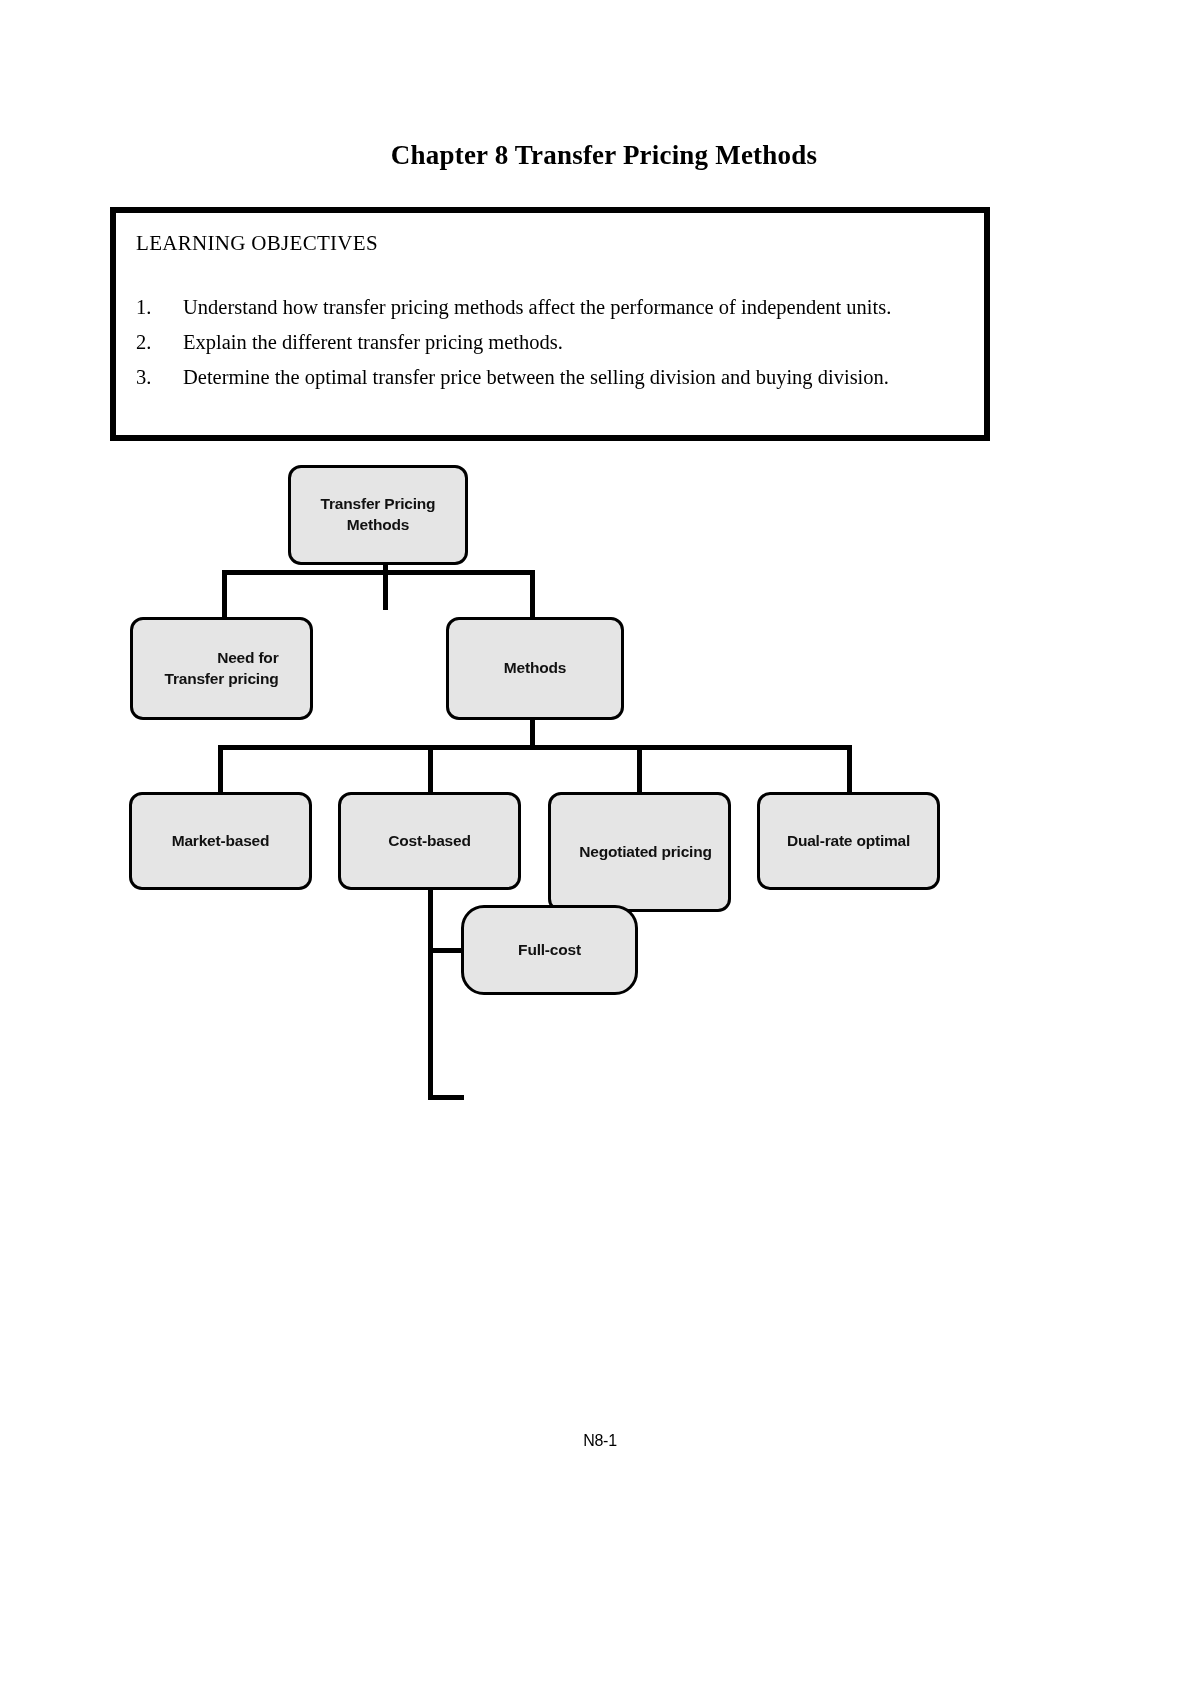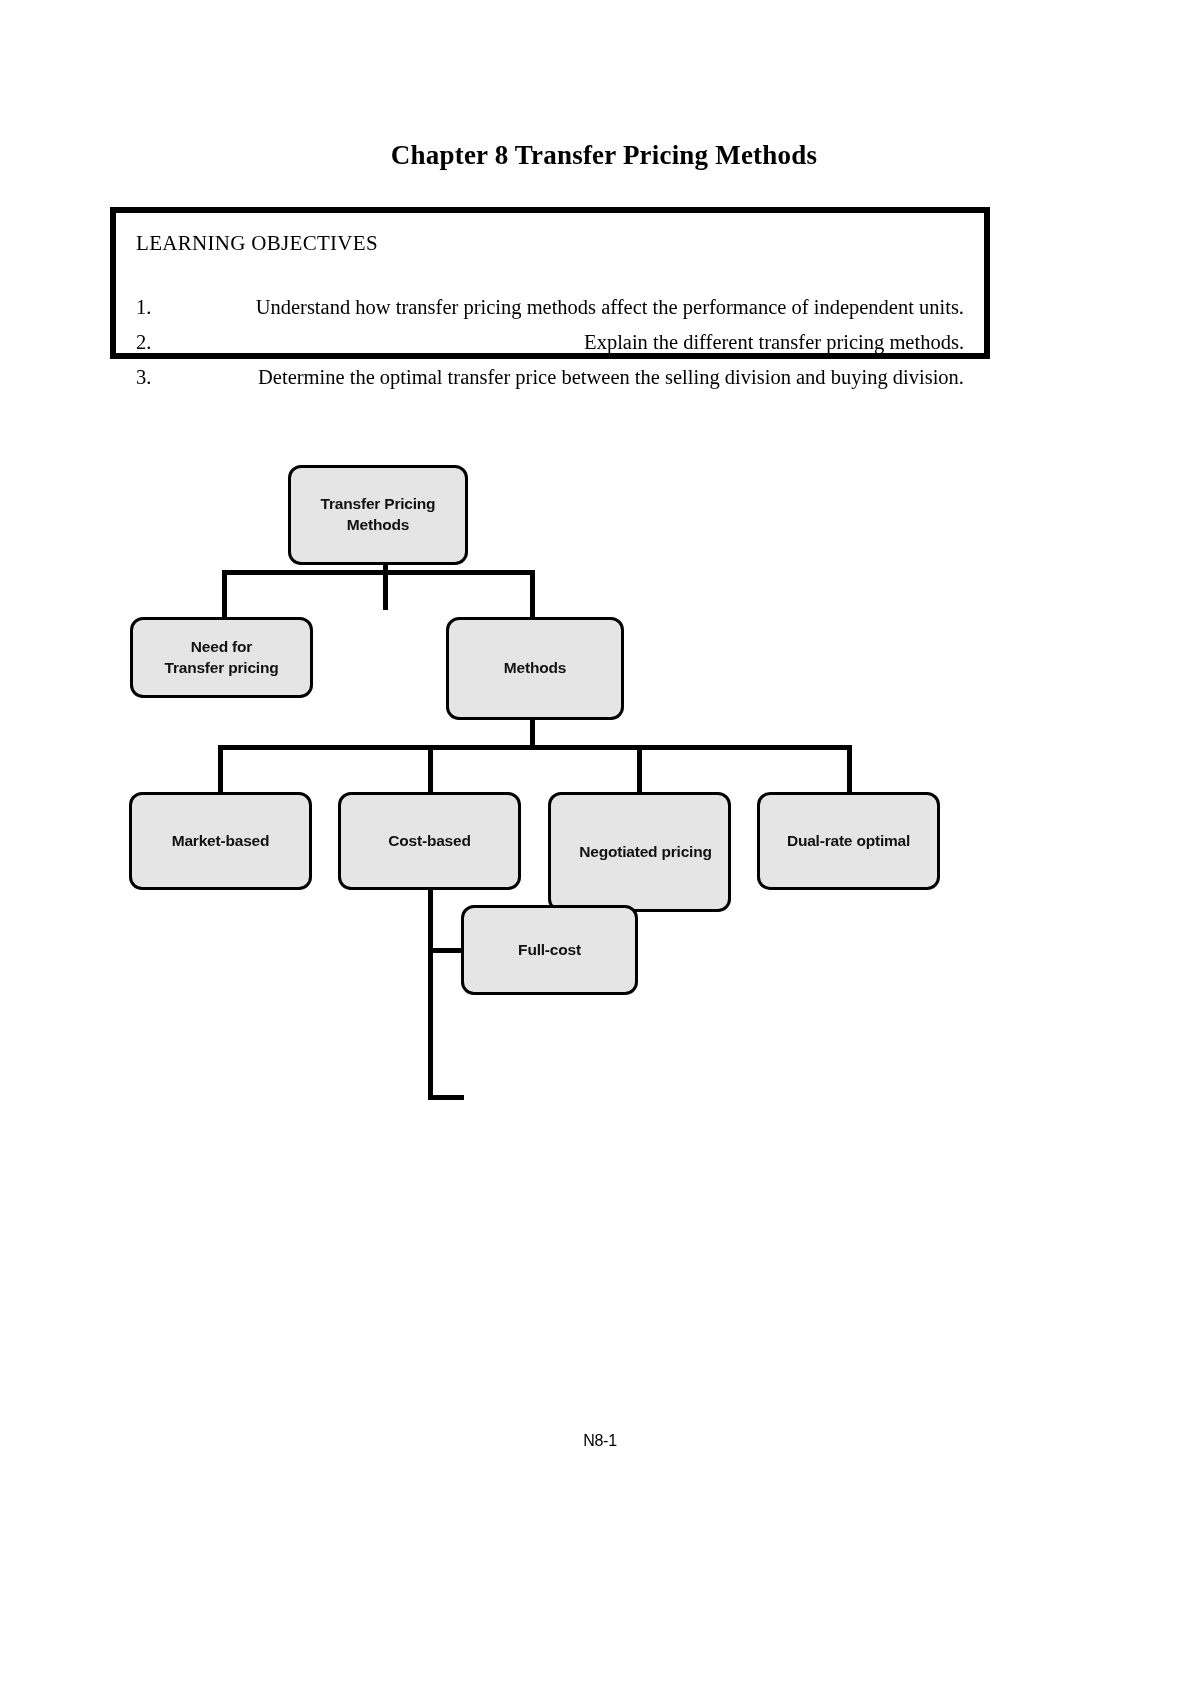--- a/index.html
+++ b/index.html
@@ -28,21 +28,21 @@
     font-size: 27px;
     letter-spacing: .2px;
   }
 
   
   .lo-box {
     position: absolute;
     left: 110px;
     top: 207px;
     width: 880px;
-    height: 152px;
+    height: 234px;
     border: 5px solid #000000;
     background: #ffffff;
     box-sizing: border-box;
   }
   .lo-inner {
     position: absolute;
     left: 0; top: 0; right: 0; bottom: 0;
     border: 1px solid #000000;
     padding: 18px 20px 0 20px;
     box-sizing: border-box;
@@ -62,21 +62,21 @@
     display: flex;
     align-items: flex-start;
     font-size: 20.5px;
     line-height: 1.52;
     margin-bottom: 4px;
   }
   .lo-num {
     width: 47px;
     flex: 0 0 47px;
   }
-  .lo-text { flex: 1; text-align: right; }
+  .lo-text { flex: 1; }
 
   
   .diagram {
     position: absolute;
     left: 0;
     top: 440px;
     width: 1200px;
     height: 730px;
   }
   .node {
@@ -159,21 +159,21 @@
   <div class="connector" style="left:428px; top:508px; width:36px; height:5px;"></div>
   <div class="connector" style="left:428px; top:655px; width:36px; height:5px;"></div>
 
   <div class="node" style="left:288px; top:25px;  width:180px; height:100px;">
     <span>
       <span>Transfer Pricing</span><br>
       <span>Methods</span>
     </span>
   </div>
 
-  <div class="node" style="left:130px; top:177px; width:183px; height:81px;">
+  <div class="node" style="left:130px; top:177px; width:183px; height:103px;text-align:right;">
     <span>
       <span>Need for</span><br>
       <span>Transfer pricing</span>
     </span>
   </div>
 
   <div class="node" style="left:446px; top:177px; width:178px; height:103px;">
     <span>Methods</span>
   </div>
 
@@ -186,20 +186,20 @@
   </div>
 
   <div class="node" style="left:548px; top:352px; width:183px; height:120px;padding-left:12px;">
     <span>Negotiated pricing</span>
   </div>
 
   <div class="node" style="left:757px; top:352px; width:183px; height:98px;">
     <span>Dual-rate optimal</span>
   </div>
 
-  <div class="node" style="left:461px; top:465px; width:177px; height:90px;">
+  <div class="node" style="left:461px; top:465px; width:177px; height:90px;border-radius:23px;">
     <span>Full-cost</span>
   </div>
 
 
 </div>
 
 <div class="footer">N8-1</div>
 
 </body></html>

